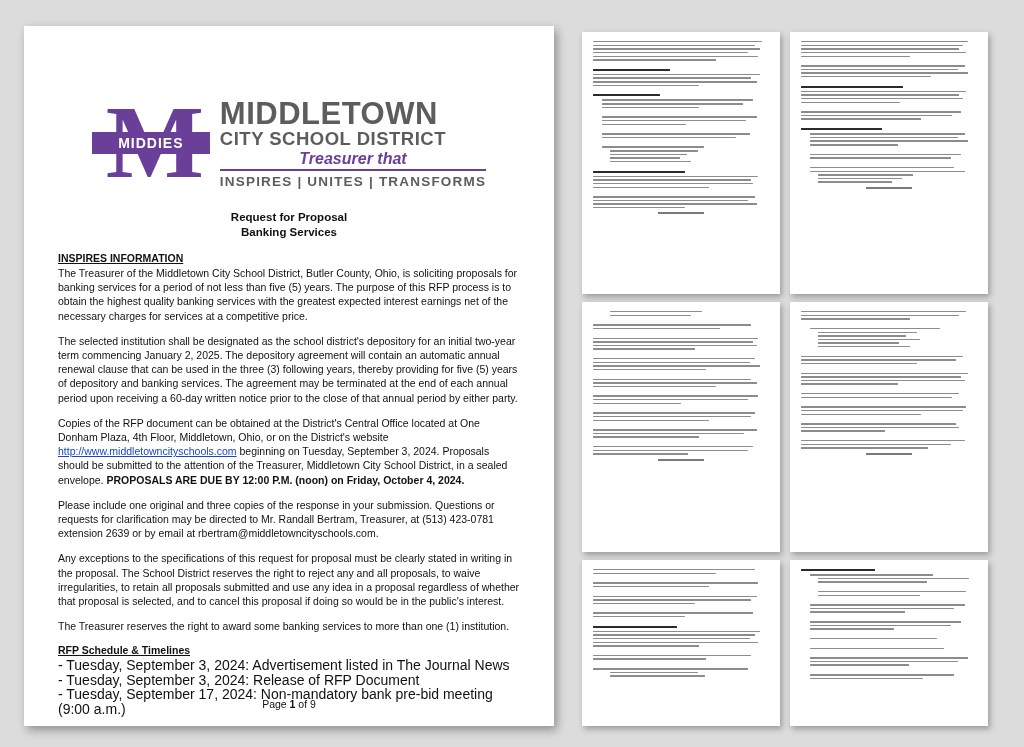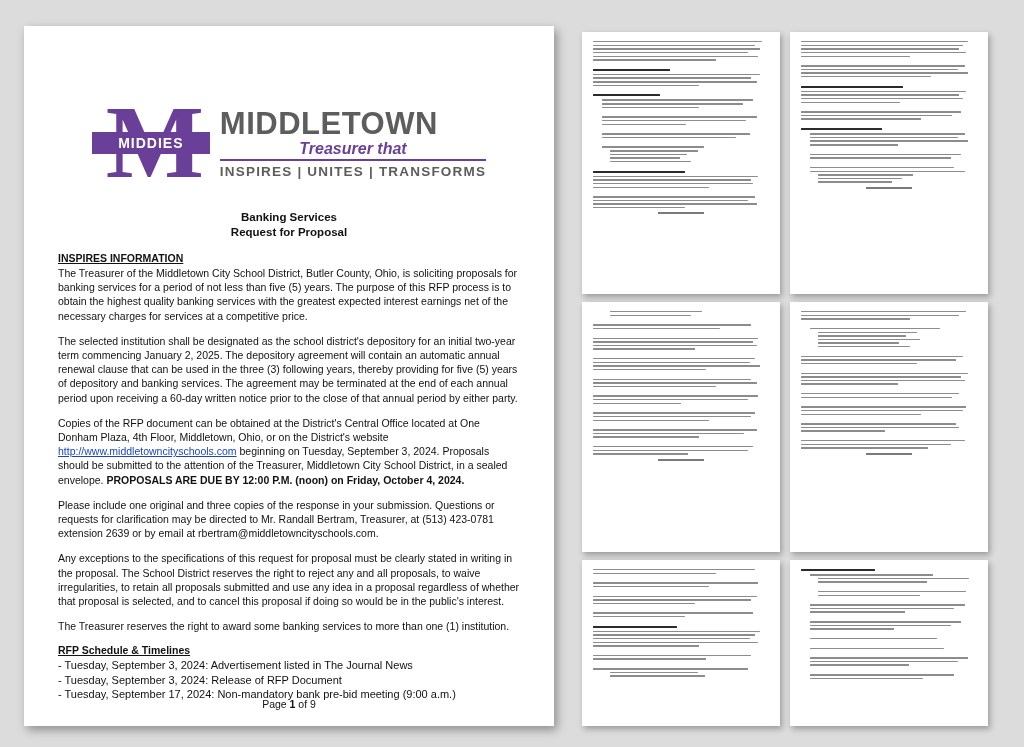--- a/index.html
+++ b/index.html
@@ -132,21 +132,21 @@
     color: #111;
     text-align: left;
     margin: 0 0 11px 0;
   }
 
   .body-p a { color: #1a45c8; text-decoration: underline; }
 
   .bold { font-weight: bold; }
 
   .sched-line {
-    font-size: 11px;
+    font-size: 14px;
     line-height: 14.5px;
     color: #111;
   }
 
   .page-num {
     position: absolute;
     bottom: 16px;
     left: 0; right: 0;
     text-align: center;
     font-size: 10.5px;
@@ -203,28 +203,29 @@
 
   <div class="main-page">
 
     <div class="logo-row">
       <div class="logo-mark">
         <div class="mblock">M</div>
         <div class="ribbon">MIDDIES</div>
       </div>
       <div class="logo-text">
         <div class="l1">MIDDLETOWN</div>
+        <div class="l2">CITY SCHOOL DISTRICT</div>
         <div class="l3">Treasurer that</div>
         <div class="l4">INSPIRES | UNITES | TRANSFORMS</div>
       </div>
     </div>
 
     <div class="doc-title">
+      <div>Request for Proposal</div>
       <div>Banking Services</div>
-      <div>Request for Proposal</div>
     </div>
 
     <div class="section-head">INSPIRES INFORMATION</div>
 
     <p class="body-p">The Treasurer of the Middletown City School District, Butler County, Ohio, is soliciting proposals for banking services for a period of not less than five (5) years. The purpose of this RFP process is to obtain the highest quality banking services with the greatest expected interest earnings net of the necessary charges for services at a competitive price.</p>
     <p class="body-p">The selected institution shall be designated as the school district's depository for an initial two-year term commencing January 2, 2025. The depository agreement will contain an automatic annual renewal clause that can be used in the three (3) following years, thereby providing for five (5) years of depository and banking services.  The agreement may be terminated at the end of each annual period upon receiving a 60-day written notice prior to the close of that annual period by either party.</p>
 
     <p class="body-p"><span>Copies of the RFP document can be obtained at the District's Central Office located at One Donham Plaza, 4th Floor, Middletown, Ohio, or on the District's website </span><a href="#">http://www.middletowncityschools.com</a><span> beginning on Tuesday, September 3, 2024. Proposals should be submitted to the attention of the Treasurer, Middletown City School District, in a sealed envelope. </span><span class="bold">PROPOSALS ARE DUE BY 12:00 P.M. (noon) on Friday, October 4, 2024.</span></p>
 
     <p class="body-p"><span>Please include one original and three copies of the response in your submission. Questions or requests for clarification may be directed to Mr. Randall Bertram, Treasurer, at (513) 423-0781 extension 2639 or by email at rbertram@middletowncityschools.com.</span></p>

